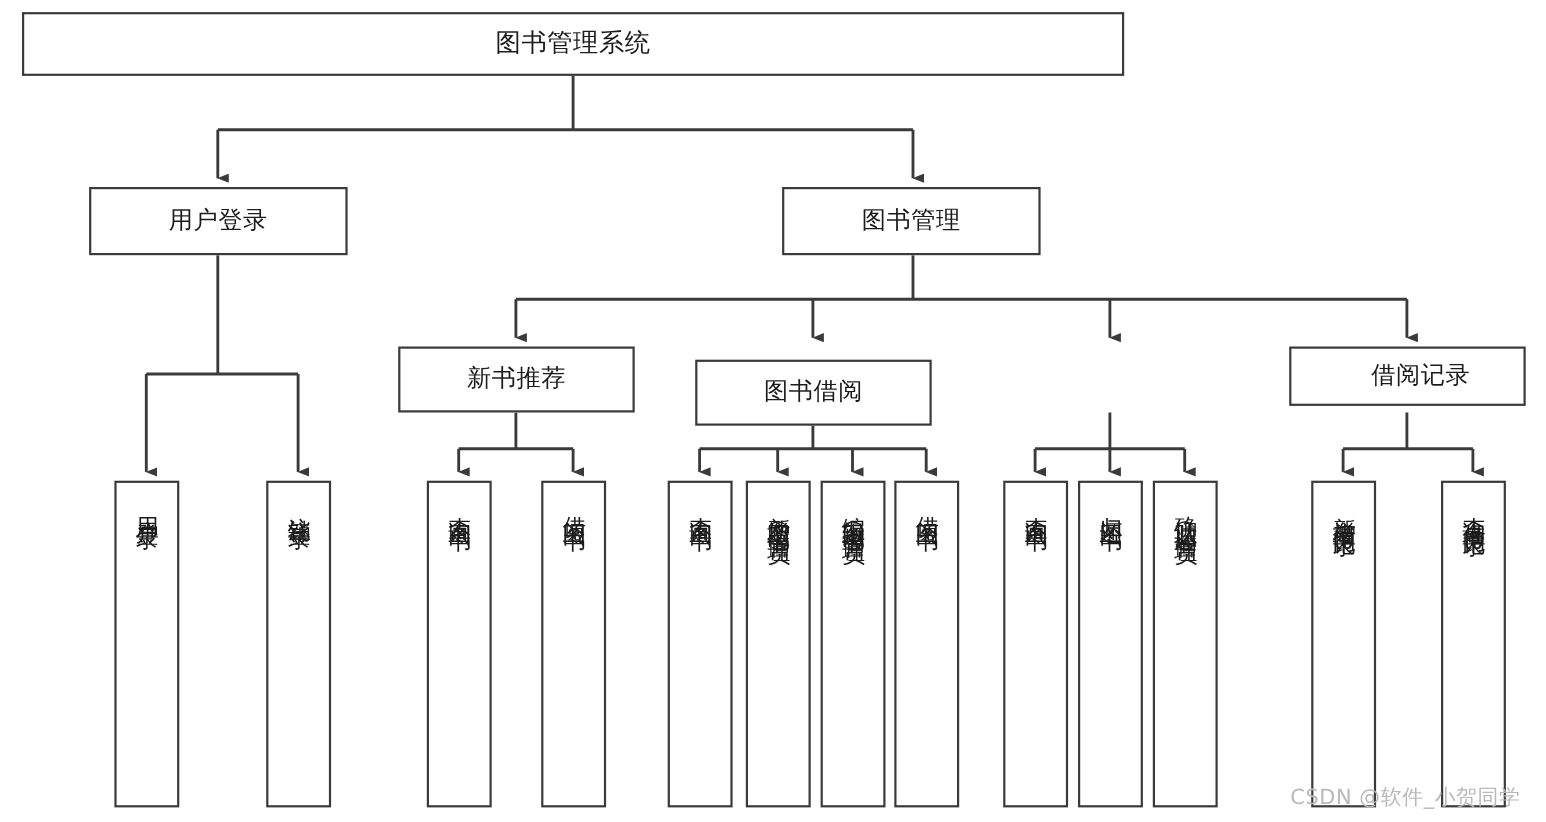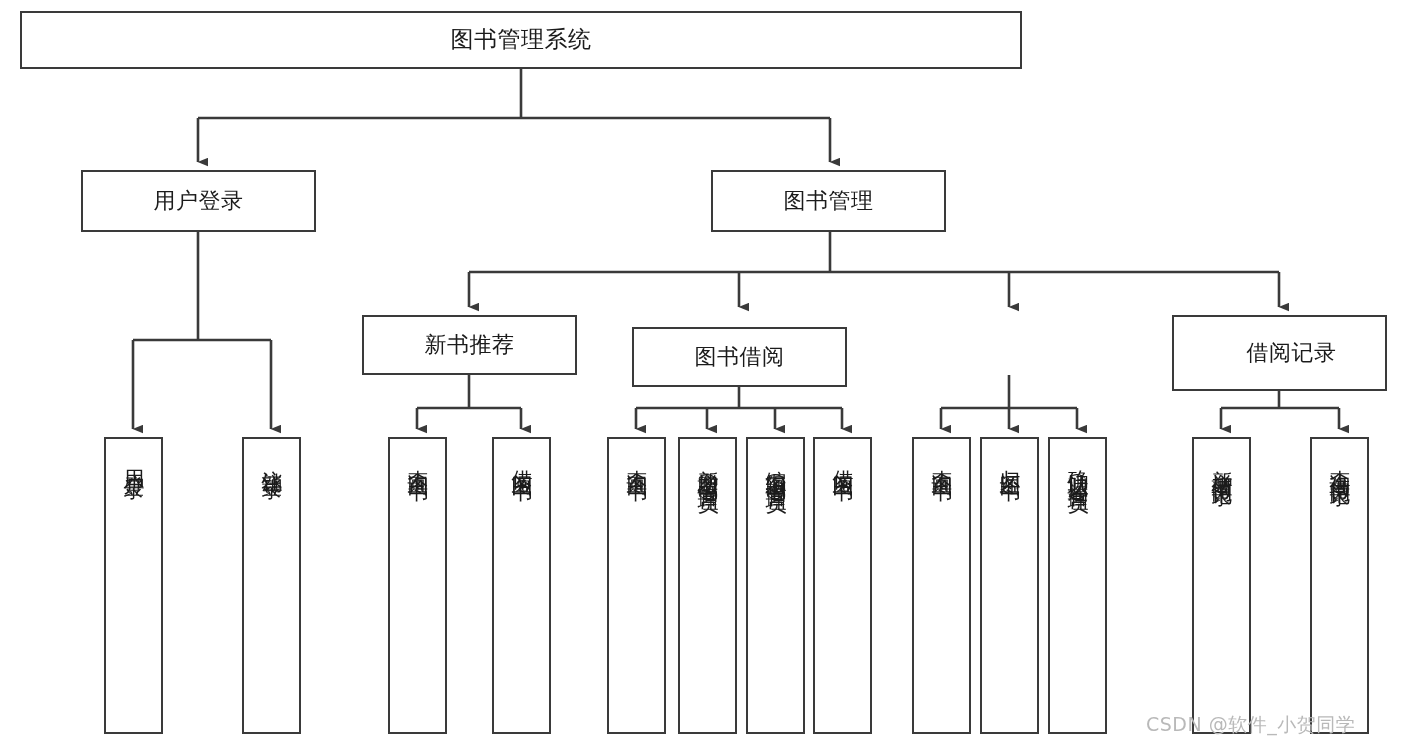--- a/index.html
+++ b/index.html
@@ -57,21 +57,21 @@
     writing-mode: vertical-rl;
     text-orientation: upright;
     font-size: 21px;
     line-height: 1.0;
     letter-spacing: 3.5px;
     white-space: nowrap;
     text-align: start;
   }
   #watermark {
     position: absolute;
-    left: 1146px;
+    left: 1173px;
     top: 712px;
     font-size: 19px;
     color: #b9b9b9;
     letter-spacing: 0.5px;
     white-space: nowrap;
     user-select: none;
   }
 </style>
 </head>
 <body>
@@ -143,21 +143,21 @@
   <div class="node branch-node" style="left:362px; top:315px; width:215px; height:60px;">
     <span class="node-label">新书推荐</span>
   </div>
 
   <div class="node branch-node" style="left:711px; top:170px; width:235px; height:62px;">
     <span class="node-label">图书管理</span>
   </div>
   <div class="node branch-node" style="left:632px; top:315px; width:215px; height:60px;margin-top:12px;">
     <span class="node-label">图书借阅</span>
   </div>
-  <div class="node branch-node" style="left:1172px; top:315px; width:215px; height:76px;padding-left:24px;">
+  <div class="node branch-node" style="left:1172px; top:315px; width:215px; height:54px;padding-left:24px;">
     <span class="node-label">借阅记录</span>
   </div>
 
   <div class="node leaf-node" style="left:104px; top:437px; width:59px; height:297px;">
     <span class="node-label">用户登录</span>
   </div>
   <div class="node leaf-node" style="left:242px; top:437px; width:59px; height:297px;">
     <span class="node-label">注销登录</span>
   </div>
 

